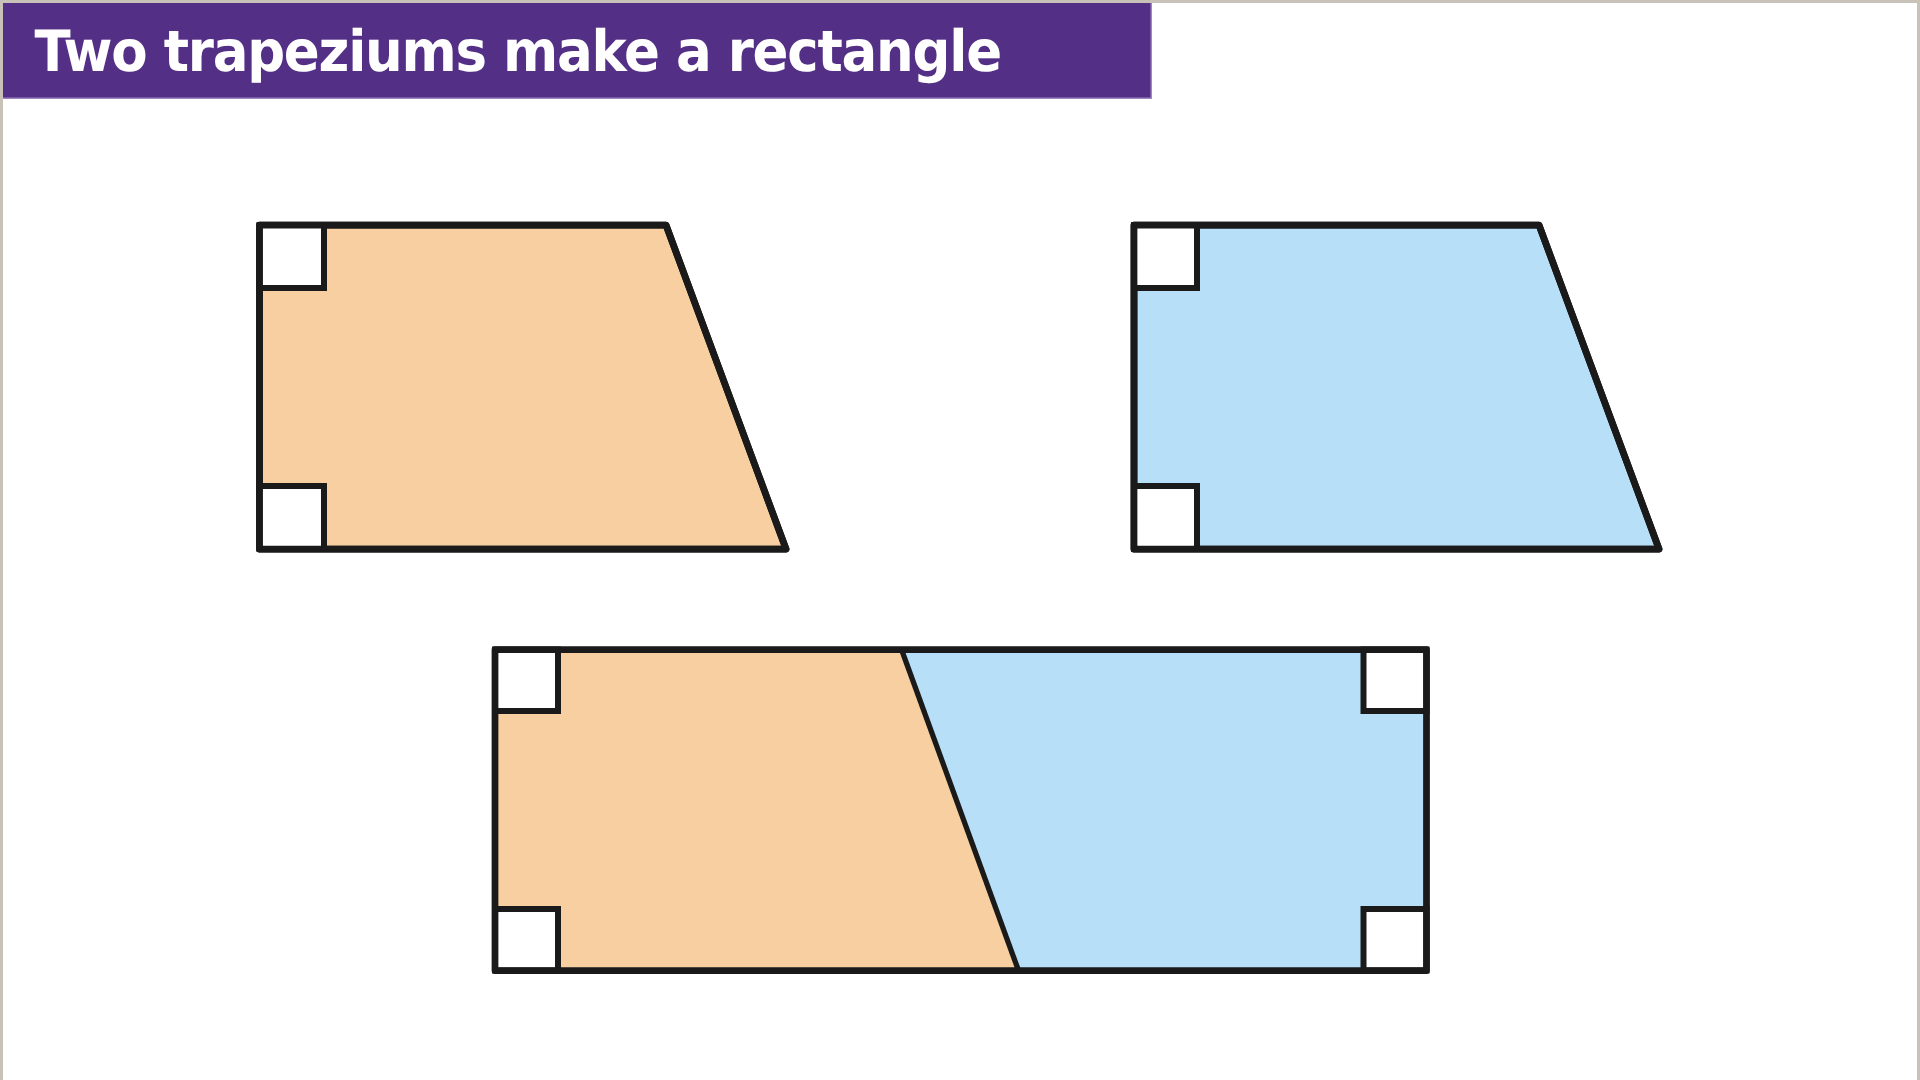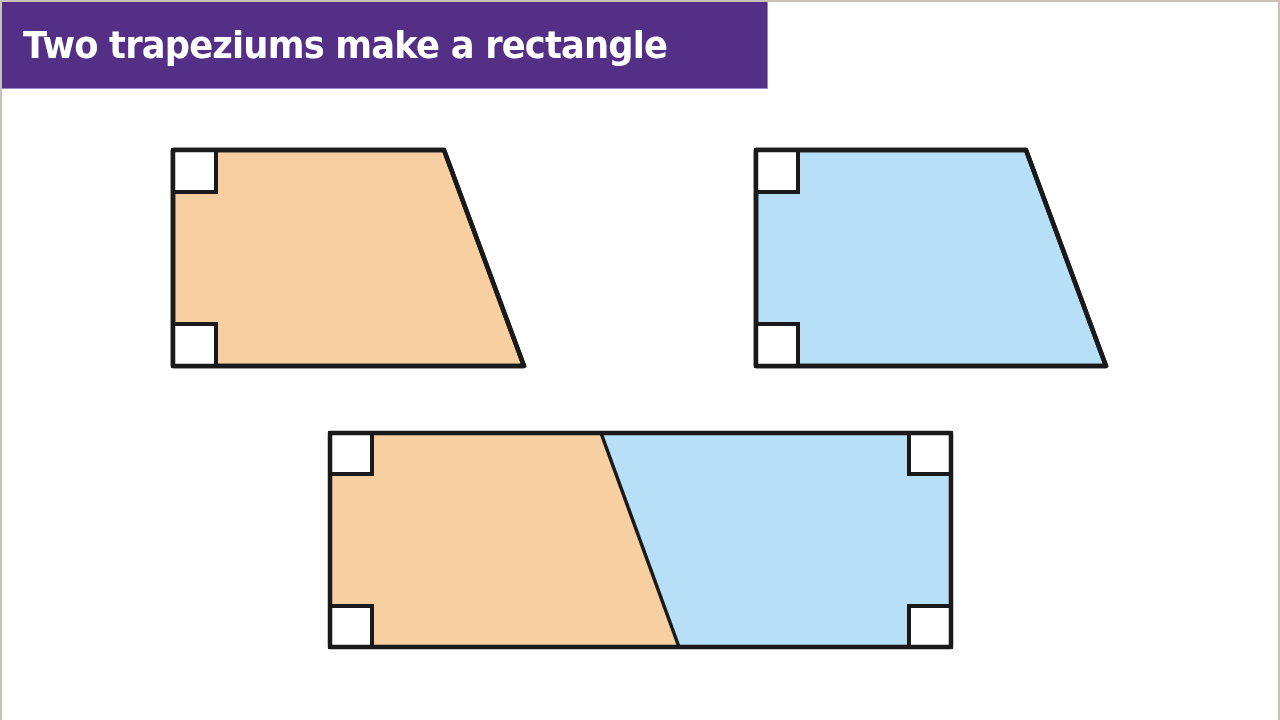--- a/index.html
+++ b/index.html
@@ -12,21 +12,21 @@
     .frame {
       position: absolute; left: 0; top: 0;
       width: 1280px; height: 720px;
       box-sizing: border-box;
       border-top: 2px solid #c9c2b8;
       border-left: 2px solid #c9c2b8;
       border-right: 2px solid #c9c2b8;
     }
     .title-bar {
       position: absolute; left: 2px; top: 2px;
-      width: 766px; height: 87px;
+      width: 766px; height: 64px;
       background: #532f86;
       border-bottom: 1px solid #9b86c0;
       border-right: 1px solid #9b86c0;
       box-sizing: border-box;
       display: flex; align-items: center;
       padding-left: 21px;
     }
     .title-text {
       color: #ffffff;
       font-family: "DejaVu Sans", "Liberation Sans", sans-serif;

